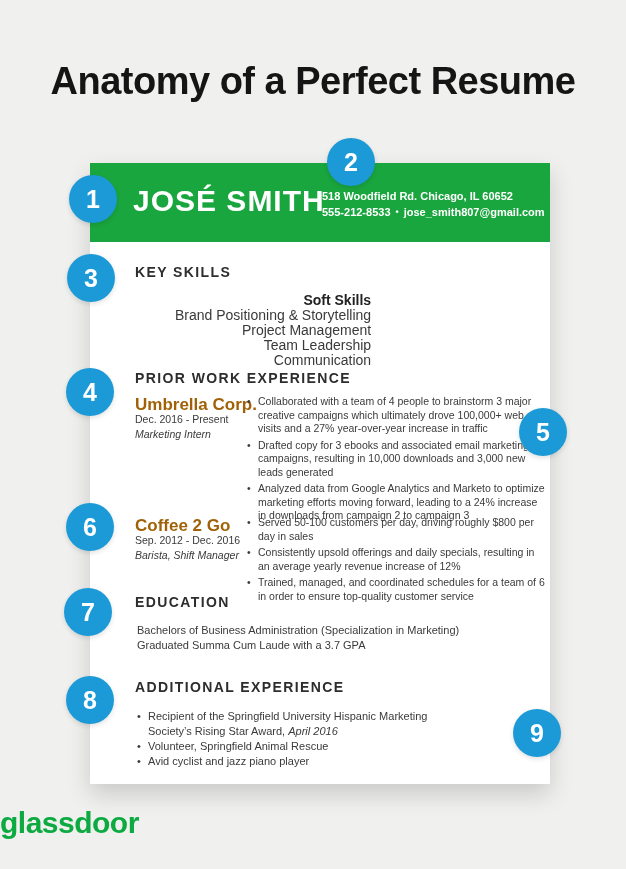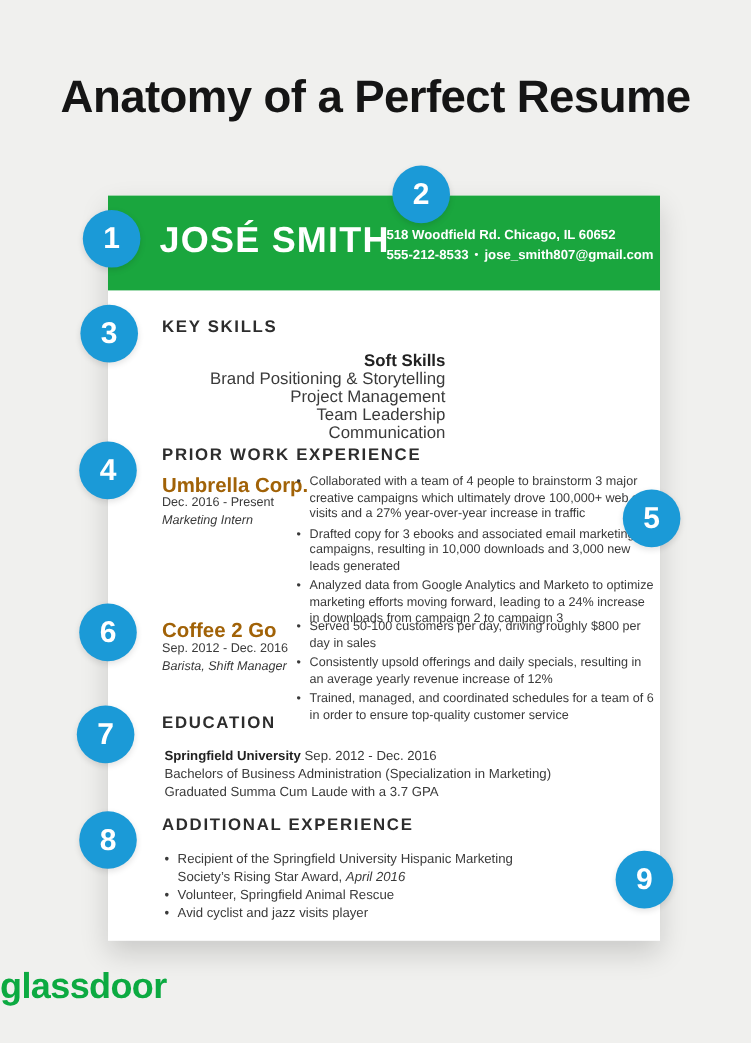--- a/index.html
+++ b/index.html
@@ -150,35 +150,32 @@
       <ul class="job-bullets">
         <li>Served 50-100 customers per day, driving roughly $800 per day in sales</li>
         <li>Consistently upsold offerings and daily specials, resulting in an average yearly revenue increase of 12%</li>
         <li>Trained, managed, and coordinated schedules for a team of 6 in order to ensure top-quality customer service</li>
       </ul>
     </div>
 
     <div class="section-heading h-edu">EDUCATION</div>
 
     <div class="edu-block">
-      <div>
-        <span class="edu-school">Springfield University</span><span> Sep. 2012 - Dec. 2016</span>
-      </div>
       <div>Bachelors of Business Administration (Specialization in Marketing)</div>
       <div>Graduated Summa Cum Laude with a 3.7 GPA</div>
     </div>
 
     <div class="section-heading h-add">ADDITIONAL EXPERIENCE</div>
 
     <ul class="add-bullets">
       <li>
         <span>Recipient of the Springfield University Hispanic Marketing Society’s Rising Star Award, </span><span class="italic">April 2016</span>
       </li>
       <li>Volunteer, Springfield Animal Rescue</li>
-      <li>Avid cyclist and jazz visits player</li>
+      <li>Avid cyclist and jazz piano player</li>
     </ul>
 
   </div>
 
   <div class="callout c1">1</div>
   <div class="callout c2">2</div>
   <div class="callout c3">3</div>
   <div class="callout c4">4</div>
   <div class="callout c5">5</div>
   <div class="callout c6">6</div>

